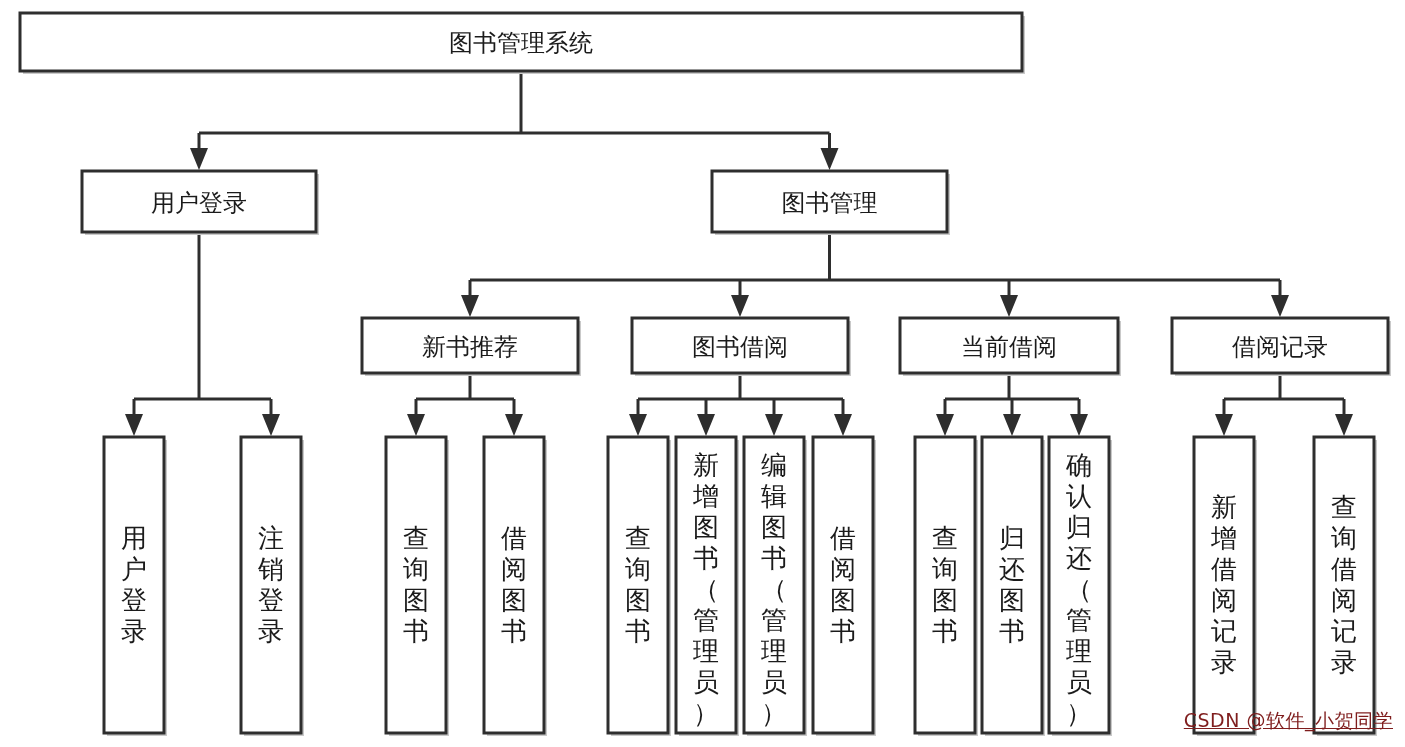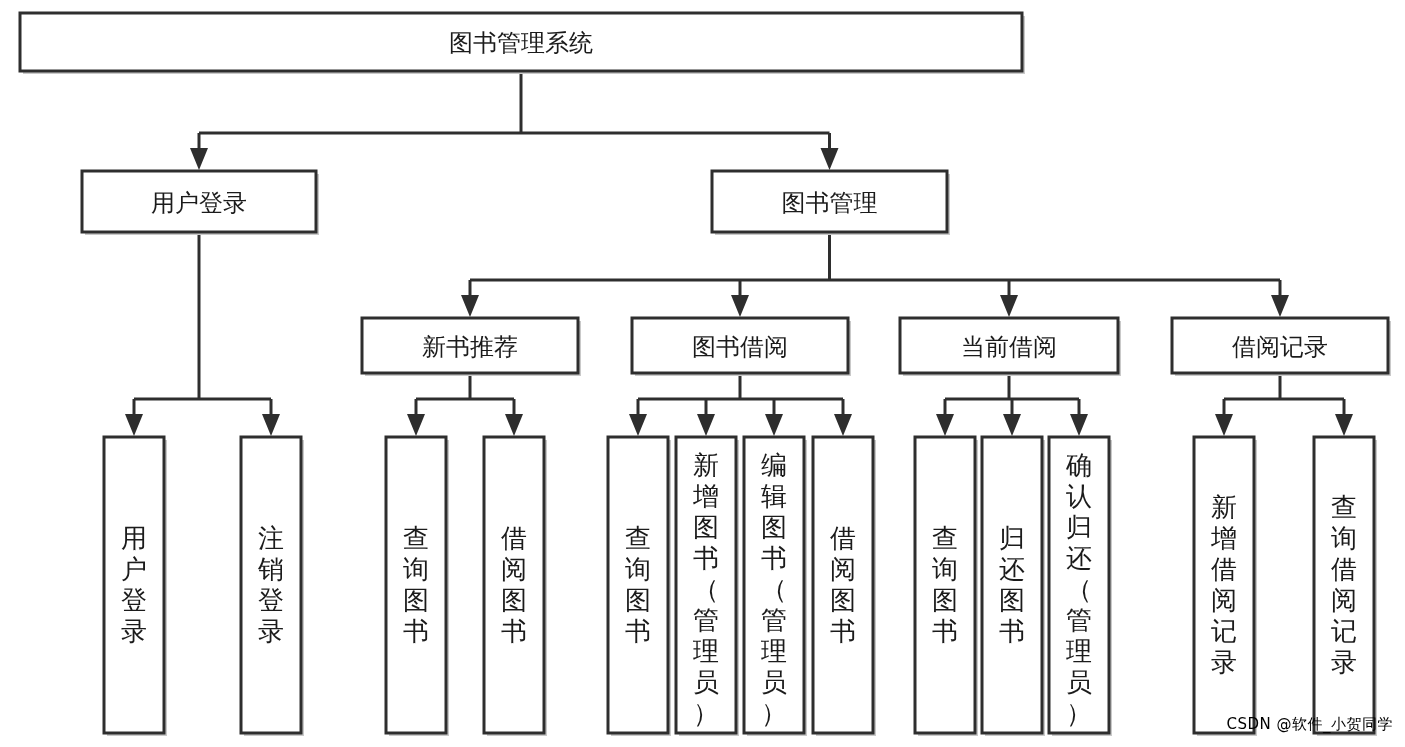--- a/index.html
+++ b/index.html
@@ -56,25 +56,26 @@
     font-family: "DejaVu Sans", "Liberation Sans", sans-serif;
     font-size: 26px;
     fill: #1b1b1b;
     text-anchor: middle;
   }
   .watermark-text {
     position: absolute;
     right: 12px;
     bottom: 6px;
     font-family: "DejaVu Sans", "Liberation Sans", sans-serif;
-    font-size: 15px;
-    color: #000000;
+    font-size: 19px;
+    color: #7f1d1d;
     letter-spacing: 0.5px;
     white-space: nowrap;
     user-select: none;
+    text-decoration: underline;
   }
 </style>
 </head>
 <body>
 
 <div id="diagram-root">
   <svg class="flow" viewBox="0 0 1405 747">
     <g id="edges-layer">
         <path d="M 521 71 L 521 133" class="edge-line"></path>
         <path d="M 199 133 L 829.5 133" class="edge-line"></path>

